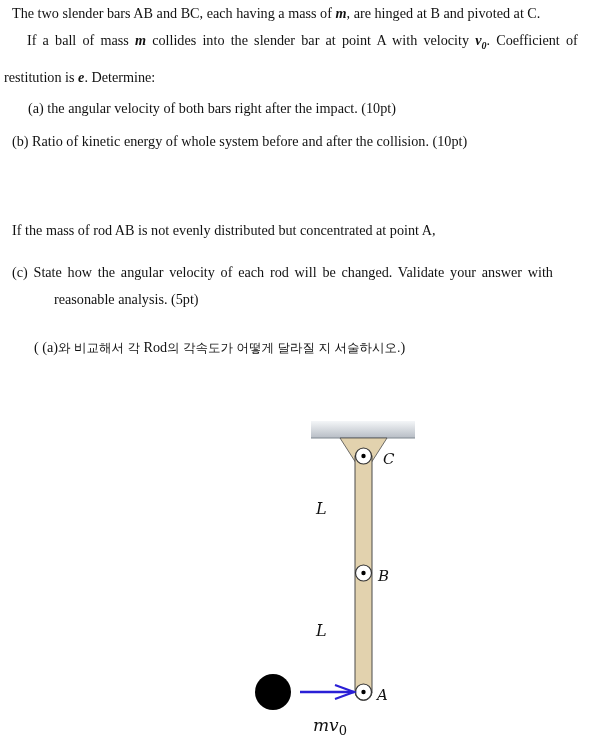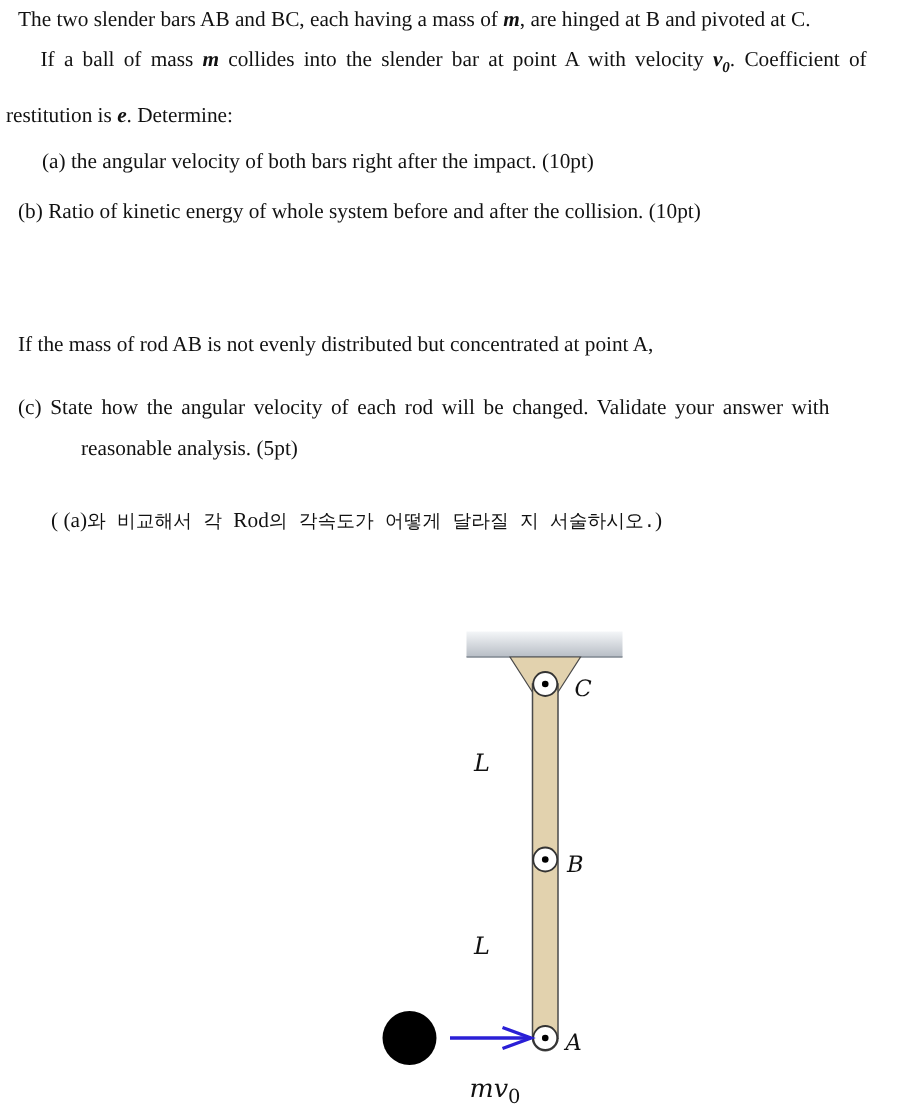--- a/index.html
+++ b/index.html
@@ -1,20 +1,20 @@
 <!DOCTYPE html>
 <html><head>
 <meta charset="utf-8">
 <style>
   html, body { margin:0; padding:0; background:#ffffff; }
   body { width:613px; height:737px; position:relative; overflow:hidden;
          font-family:"Liberation Serif","DejaVu Serif",serif; color:#111; }
   .line { position:absolute; font-size:14.2px; white-space:nowrap; line-height:18px; }
   .it { font-style:italic; font-weight:bold; }
-  .kr { font-family:Liberation Mono, monospace; font-size:12.5px; }
+  .kr { font-family:Liberation Sans, sans-serif; font-size:12.5px; }
   svg text { font-family:"DejaVu Serif","Liberation Serif",serif; }
 </style>
 </head>
 <body>
 
 <div class="line" style="left:12px; top:4px;">
   <span>The two slender bars AB and BC, each having a mass of </span><span class="it">m</span><span>, are hinged at B and pivoted at C.</span>
 </div>
 
 <div class="line" style="left:4px; top:31px; word-spacing:2.6px;margin-left:23px;">

